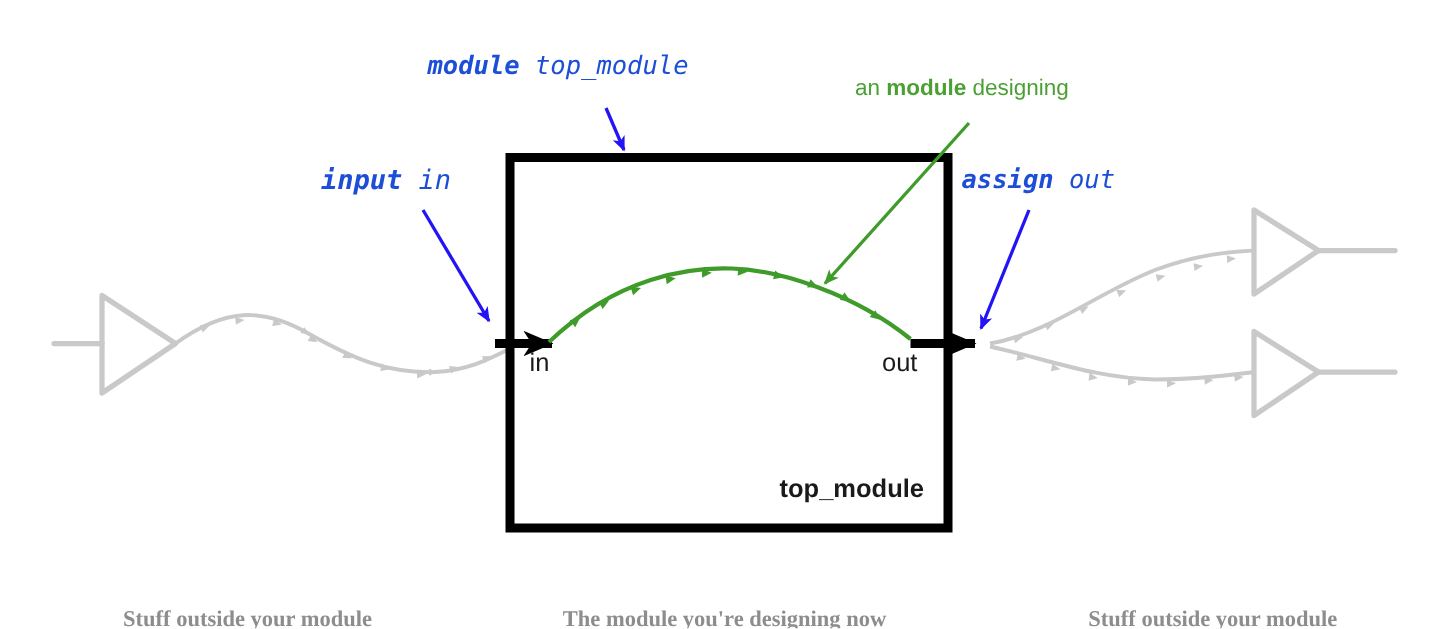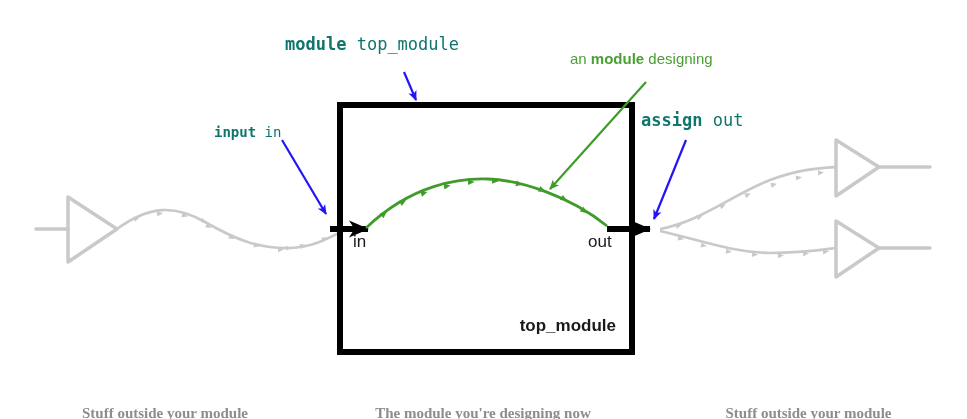--- a/index.html
+++ b/index.html
@@ -25,21 +25,21 @@
     height: 419px;
   }
   .lbl {
     position: absolute;
     white-space: pre;
     line-height: 1.18;
   }
   .mono {
     font-family: "DejaVu Sans Mono", "Liberation Mono", monospace;
   }
-  .blue { color: #0f766e; }
+  .blue { color: #1d4ed8; font-style: italic; }
   .green-txt { color: #4aa033; }
   .gray-cap {
     color: #8d8d8d;
     font-weight: bold;
     font-size: 15px;
     text-align: center;
     font-family: Liberation Serif, serif;
     margin-top: 37px;
   }
   .dark {
@@ -47,22 +47,22 @@
     font-family: "Liberation Sans", sans-serif;
   }
   .b { font-weight: bold; }
 
   
   #label-module {
     left: 285px; top: 34px;
     font-size: 17px;
   }
   #label-input {
-    left: 214px; top: 124px;
-    font-size: 14px;
+    left: 214px; top: 110px;
+    font-size: 18px;
   }
   #label-output {
     left: 641px; top: 110px;
     font-size: 17px;
   }
   #label-assign {
     left: 570px; top: 26px;
     font-size: 15px;
     line-height: 1.45;
     font-family: "Liberation Sans", sans-serif;

